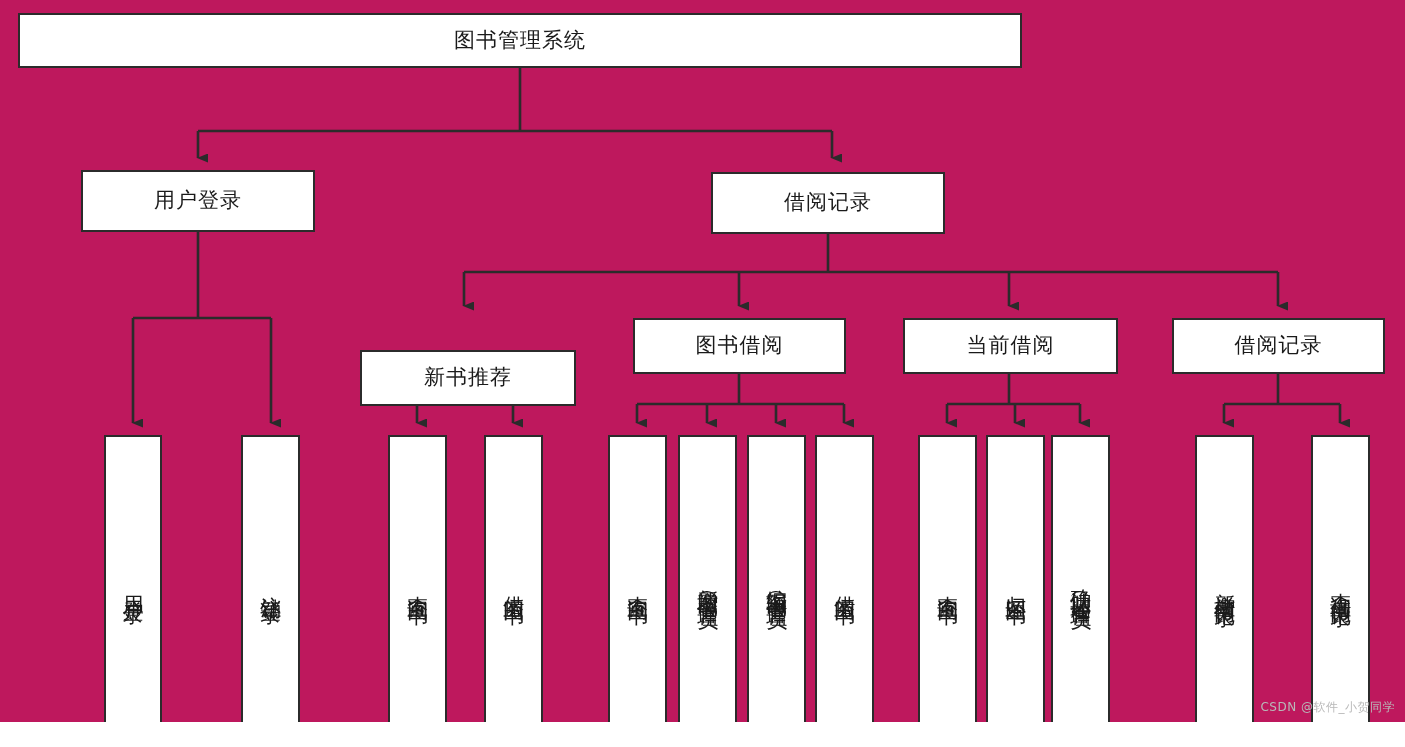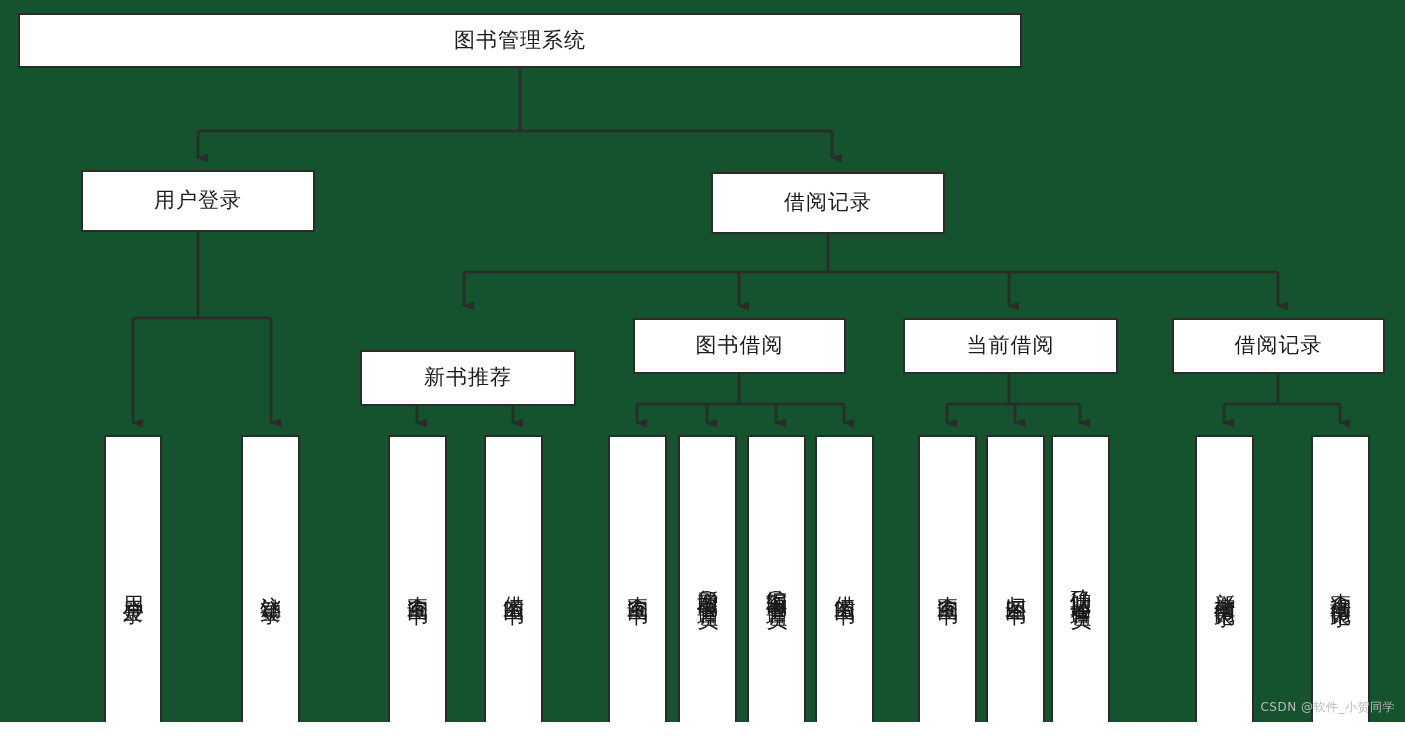--- a/index.html
+++ b/index.html
@@ -7,21 +7,21 @@
     padding: 0;
     background: #ffffff;
   }
   body {
     font-family: "DejaVu Sans", "Liberation Sans", sans-serif;
   }
   #canvas {
     position: relative;
     width: 1405px;
     height: 722px;
-    background: #14532d;
+    background: #be185d;
     overflow: hidden;
   }
   #wires {
     position: absolute;
     left: 0;
     top: 0;
     width: 1405px;
     height: 747px;
     pointer-events: none;
   }

